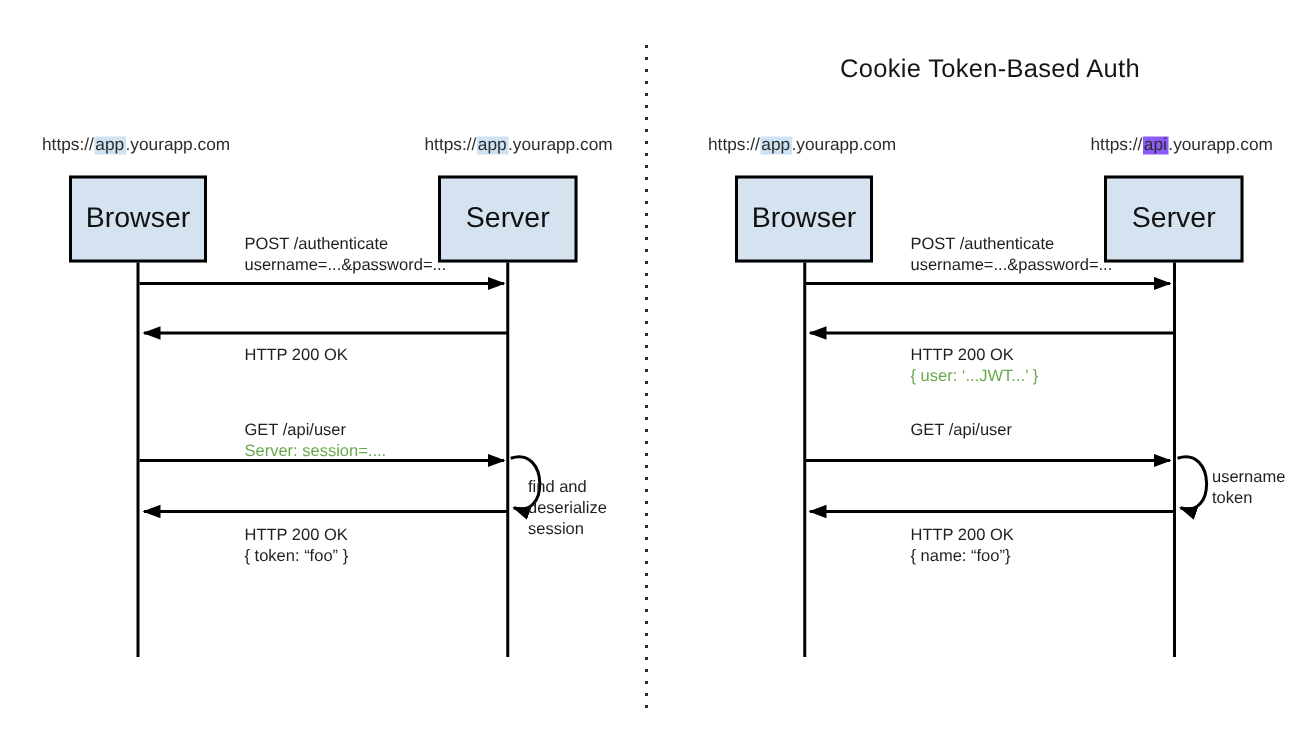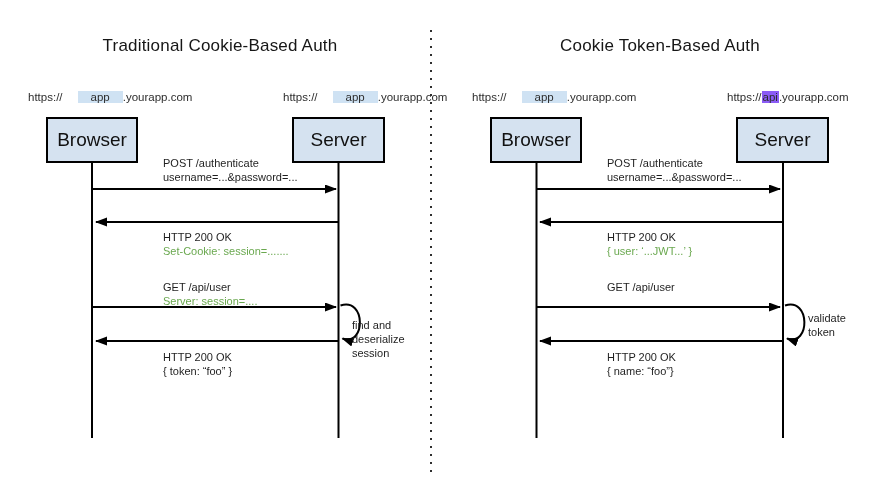--- a/index.html
+++ b/index.html
@@ -5,24 +5,24 @@
   html,body { margin:0; padding:0; background:#ffffff; }
   .stage {
     position:relative; width:875px; height:497px; background:#ffffff;
     font-family:"Liberation Sans", sans-serif; overflow:hidden;
   }
   .title {
     position:absolute; top:36px; font-size:17px; color:#161616;
     text-align:center; letter-spacing:0.2px;
   }
   .url { position:absolute; top:91px; font-size:11.5px; color:#2d2d2d; white-space:nowrap; }
-  .hl-blue  { background:#cfe2f3; padding:0 13px;margin-left:15px; }
+  .hl-blue  { background:#cfe2f3; padding:0 1px; }
   .hl-green { background:#8b5cf6; padding:0 1px; }
   .actor {
-    position:absolute; top:117px; height:46px; box-sizing:border-box;
+    position:absolute; top:117px; height:58px; box-sizing:border-box;
     background:#d5e2f0; border:2px solid #000;
     display:flex; align-items:center; justify-content:center;
     font-size:19px; color:#111;
   }
   .msg { position:absolute; font-size:11px; line-height:14px; color:#1f1f1f; white-space:nowrap; }
   .msg .green { color:#6aa84f; }
   .loop-label {
     position:absolute; font-size:11px; line-height:14px; color:#1f1f1f;
     white-space:pre-line;
   }
@@ -60,39 +60,37 @@
       <line x1="537" y1="189" x2="780" y2="189" stroke="#000" stroke-width="2" marker-end="url(#arrow)"></line>
       <line x1="782" y1="222" x2="540" y2="222" stroke="#000" stroke-width="2" marker-end="url(#arrow)"></line>
       <line x1="537" y1="307" x2="780" y2="307" stroke="#000" stroke-width="2" marker-end="url(#arrow)"></line>
       <line x1="782" y1="341" x2="540" y2="341" stroke="#000" stroke-width="2" marker-end="url(#arrow)"></line>
       <path d="M785 305.5 C 810.5 297, 810.5 347, 787 338.5" fill="none" stroke="#000" stroke-width="2" marker-end="url(#arrow)"></path>
     </g>
   </svg>
 
   <div class="divider"></div>
 
-  <div class="title" style="left:25px; width:390px;">Traditional Cookie-Based Auth</div>
 
   <div class="url" style="left:28px;"><span>https://</span><span class="hl-blue">app</span><span>.yourapp.com</span></div>
   <div class="url" style="left:283px;"><span>https://</span><span class="hl-blue">app</span><span>.yourapp.com</span></div>
 
   <div class="actor" style="left:46px; width:92px;">
     <span>Browser</span>
   </div>
   <div class="actor" style="left:292px; width:93px;">
     <span>Server</span>
   </div>
 
   <div class="msg" style="left:163px; top:156px;">
     <div>POST /authenticate</div>
     <div>username=...&amp;password=...</div>
   </div>
   <div class="msg" style="left:163px; top:230px;">
     <div>HTTP 200 OK</div>
-    <div class="green">Set-Cookie: session=.......</div>
   </div>
   <div class="msg" style="left:163px; top:280px;">
     <div>GET /api/user</div>
     <div class="green">Server: session=....</div>
   </div>
   <div class="msg" style="left:163px; top:350px;">
     <div>HTTP 200 OK</div>
     <div>{ token: “foo” }</div>
   </div>
 
@@ -121,15 +119,15 @@
     <div class="green">{ user: ‘...JWT...’ }</div>
   </div>
   <div class="msg" style="left:607px; top:280px;">
     <div>GET /api/user</div>
   </div>
   <div class="msg" style="left:607px; top:350px;">
     <div>HTTP 200 OK</div>
     <div>{ name: “foo”}</div>
   </div>
 
-  <div class="loop-label" style="left:808px; top:311px;">validate token</div>
+  <div class="loop-label" style="left:808px; top:311px;">username token</div>
 
 </div>
 
 </body></html>

